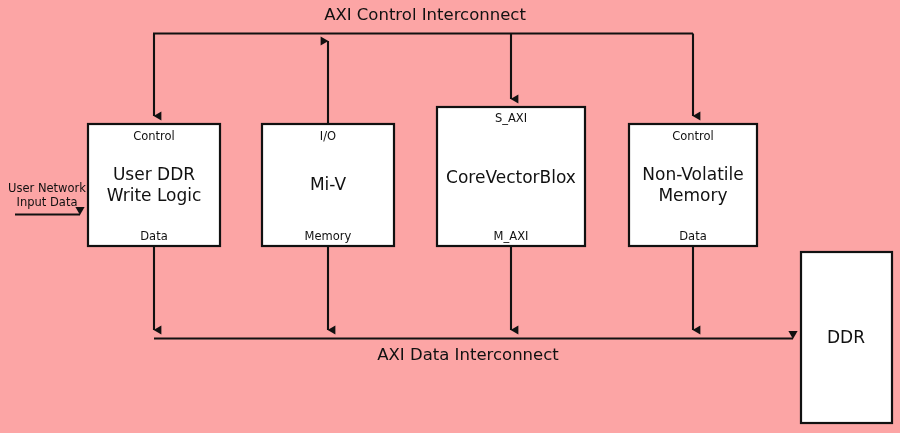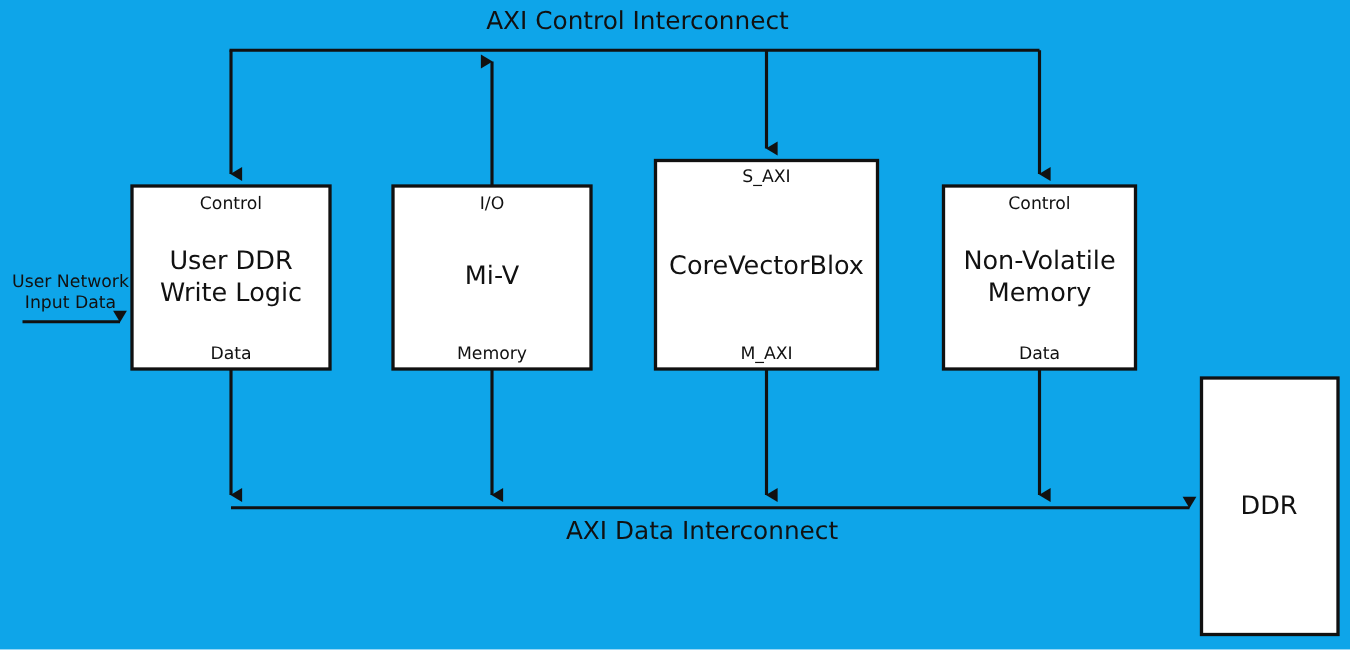--- a/index.html
+++ b/index.html
@@ -4,21 +4,21 @@
 <style>
   html, body {
     margin: 0;
     padding: 0;
     background: #ffffff;
   }
   #diagram-root {
     position: relative;
     width: 900px;
     height: 433px;
-    background: #0ea5e9;
+    background: #fca5a5;
     font-family: "DejaVu Sans", sans-serif;
     overflow: hidden;
   }
   #diagram-svg {
     position: absolute;
     left: 0;
     top: 0;
     width: 900px;
     height: 433px;
   }

